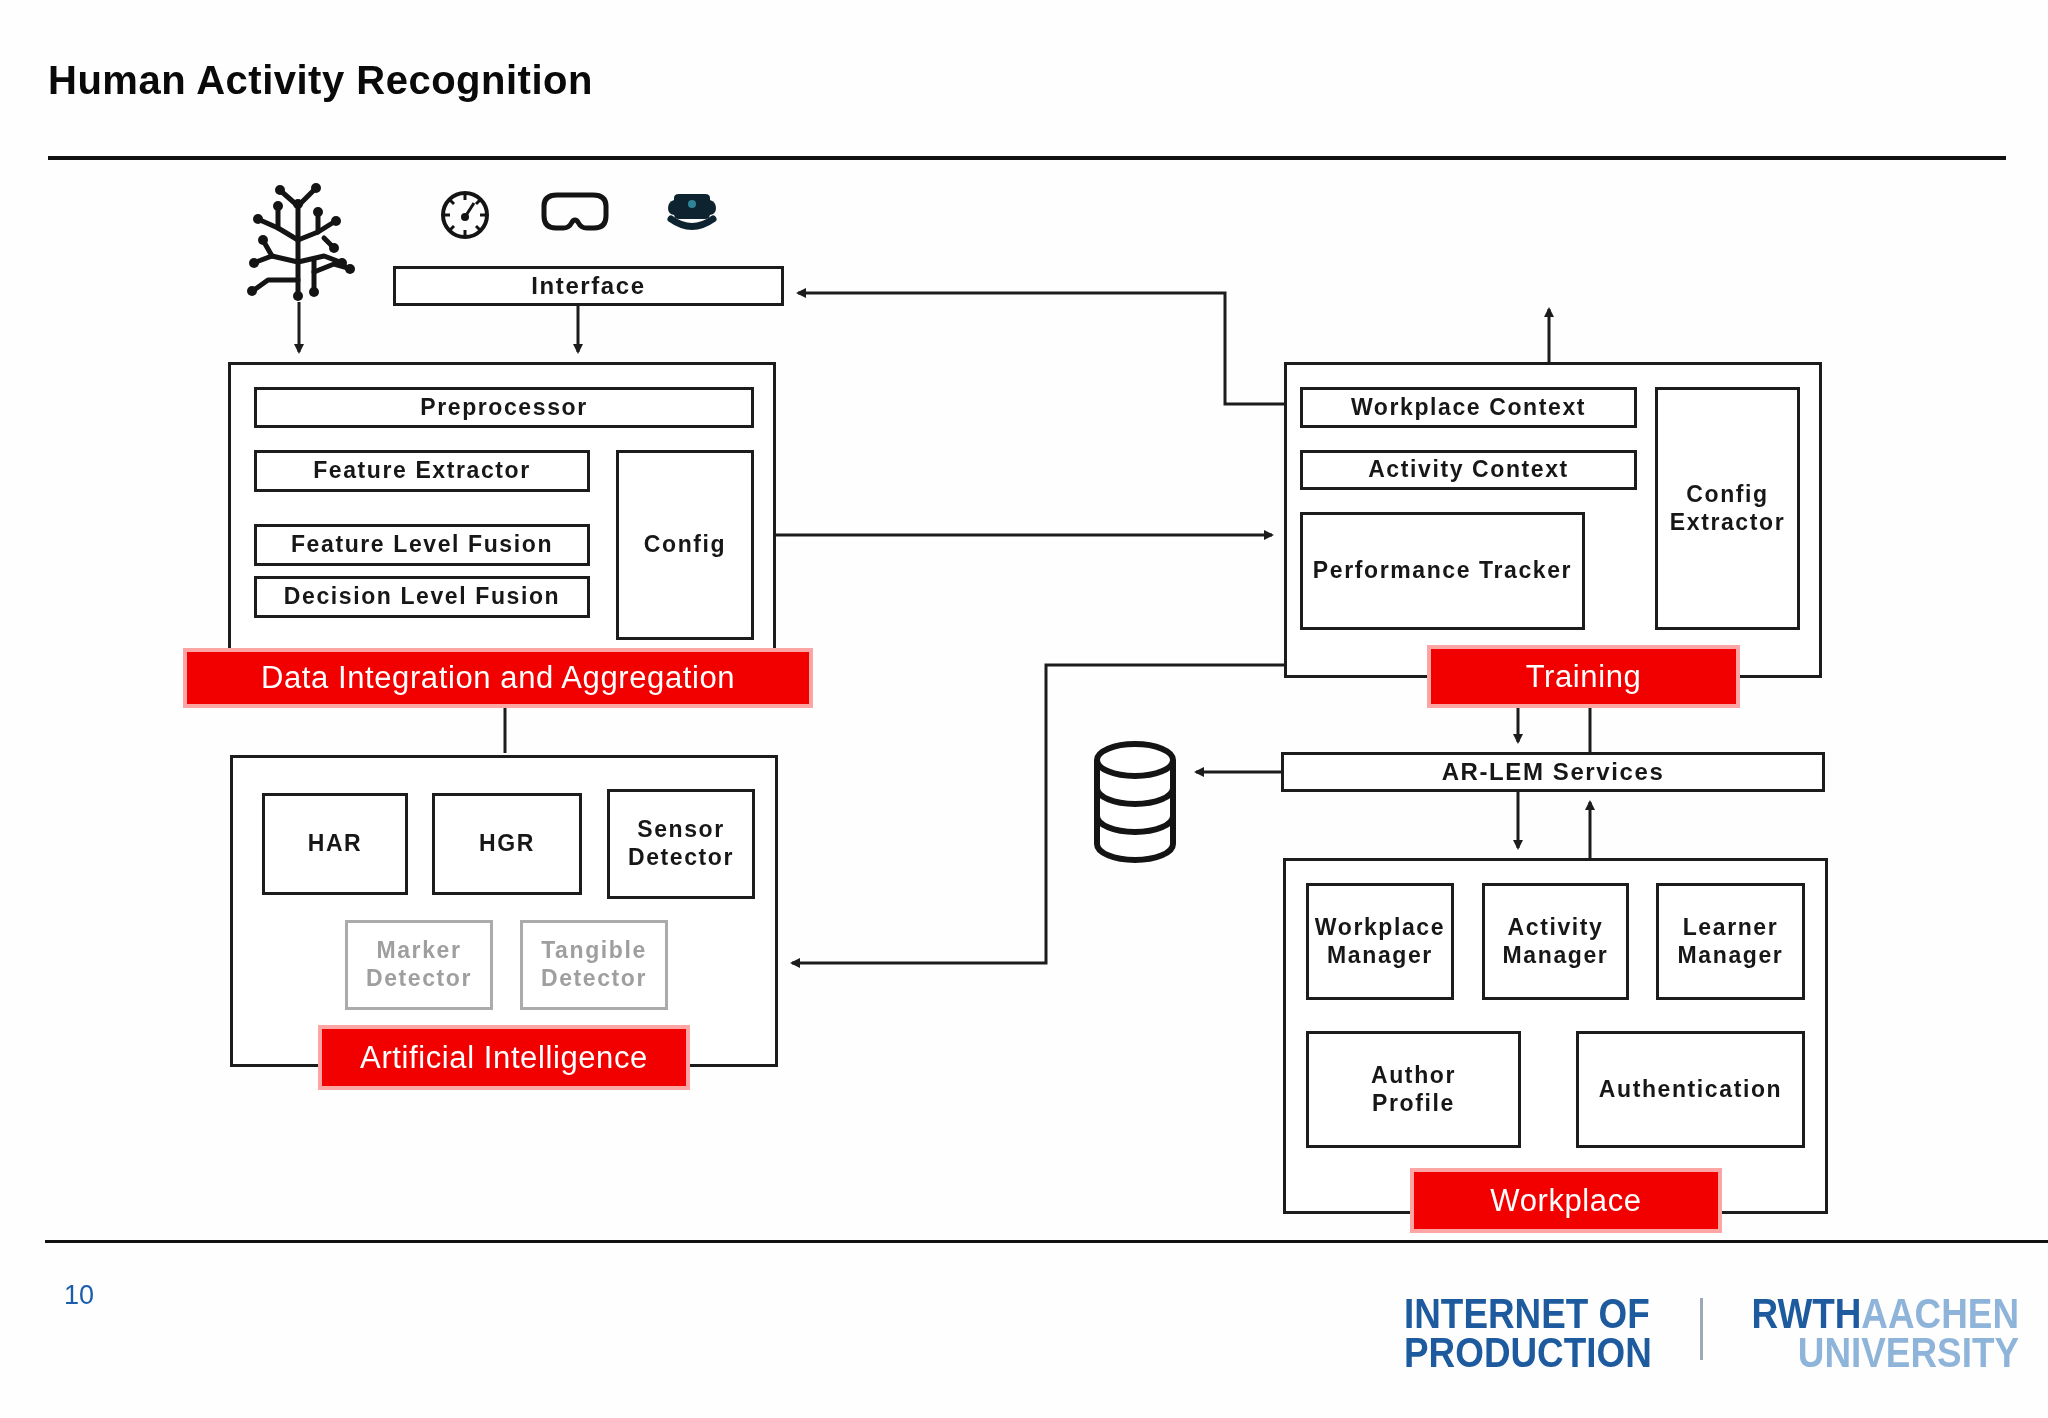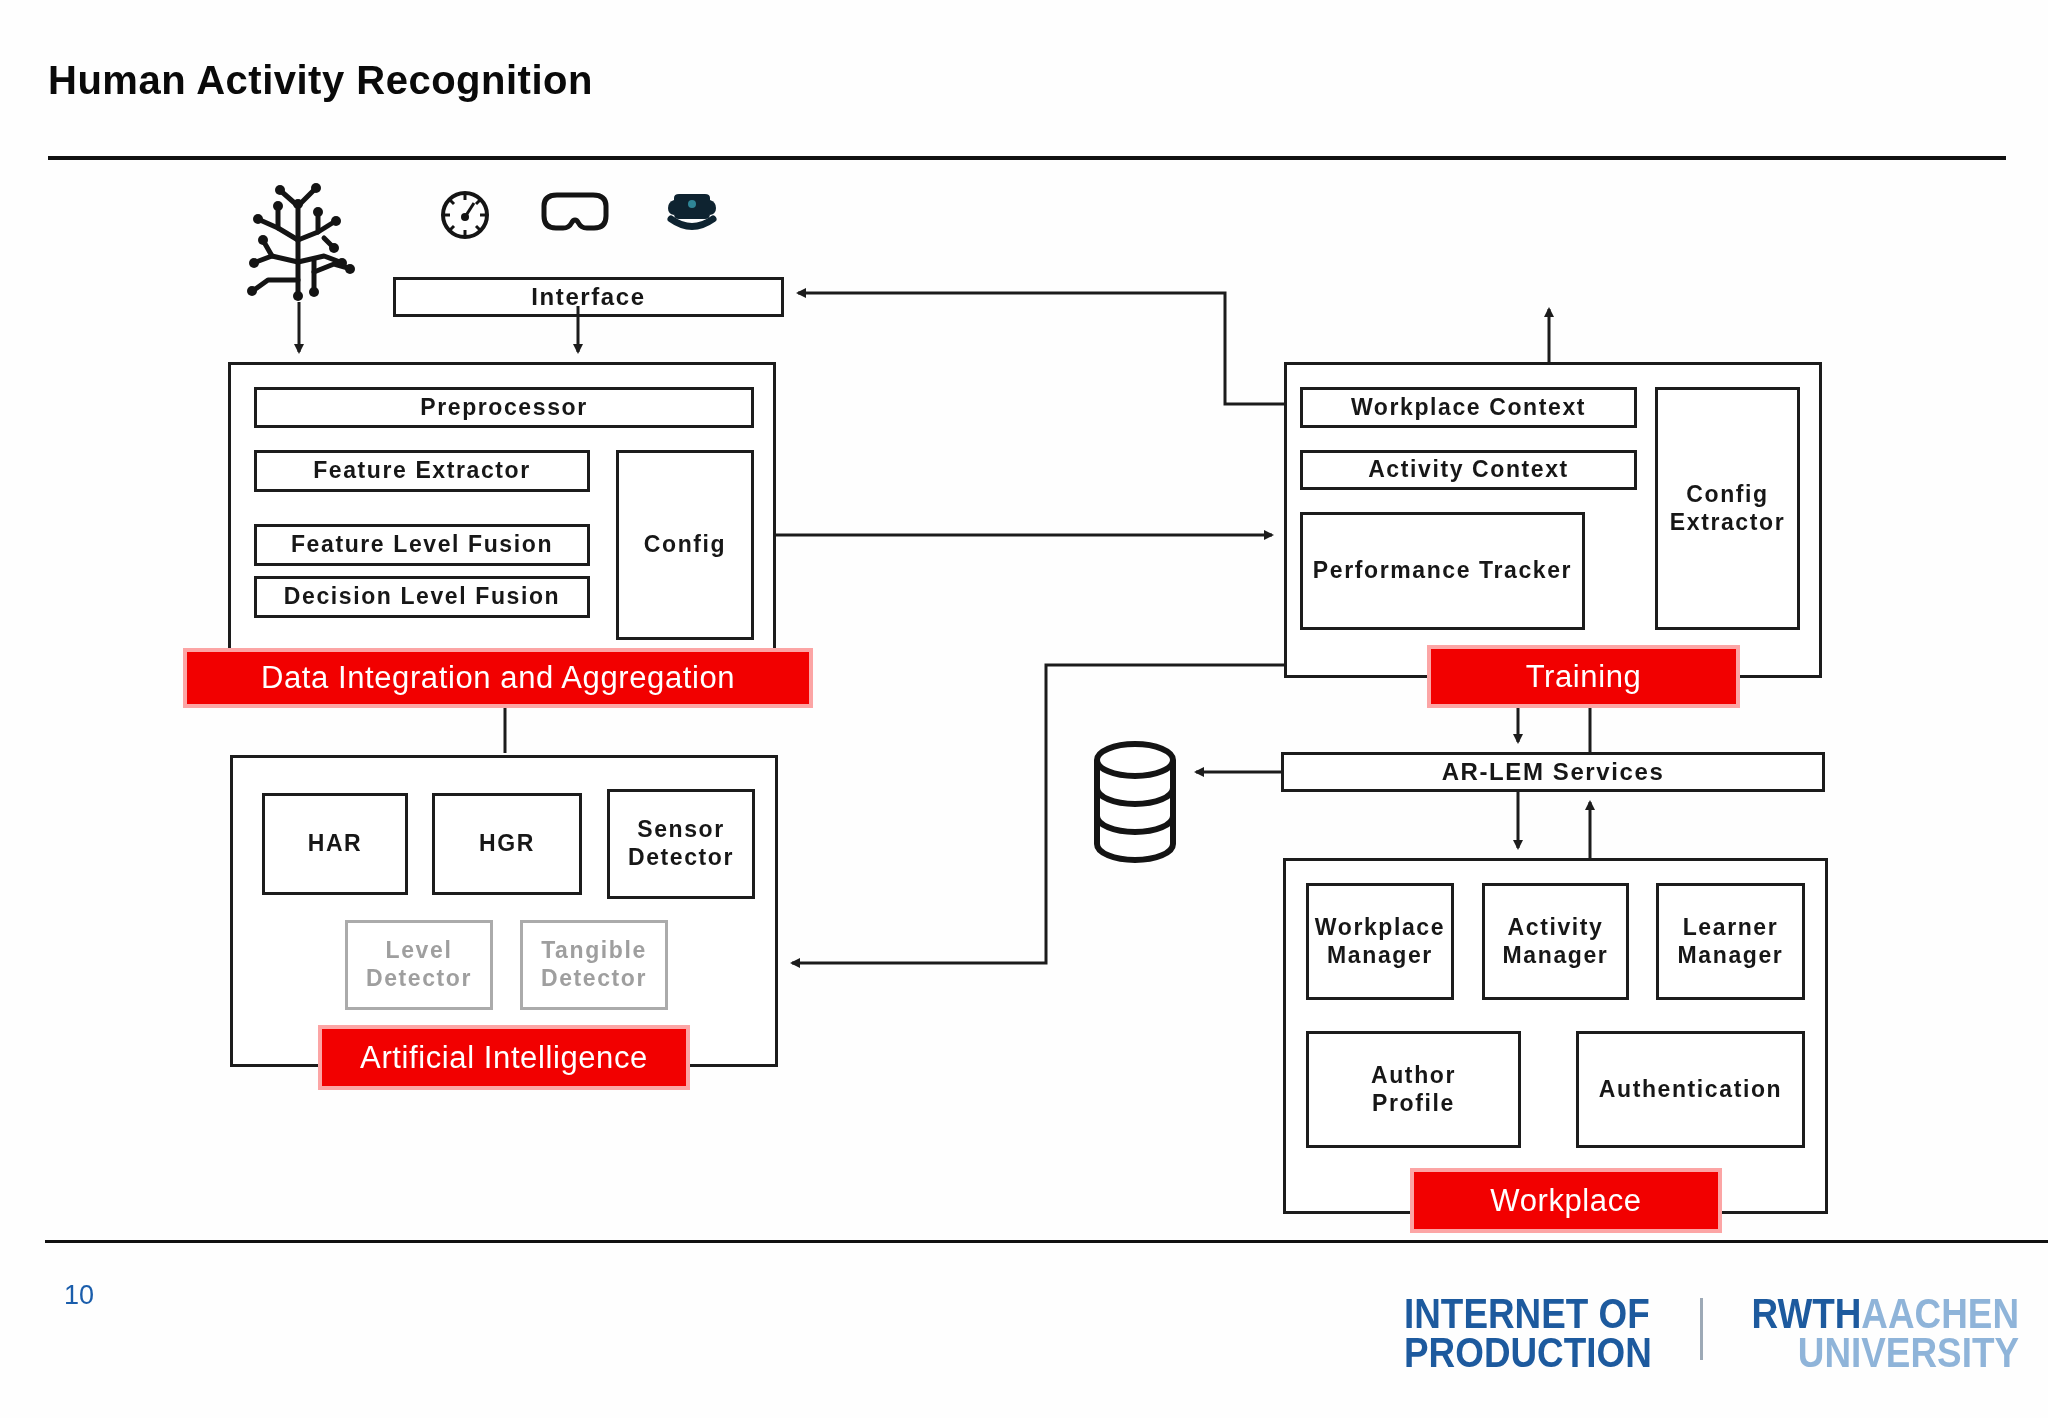--- a/index.html
+++ b/index.html
@@ -96,21 +96,21 @@
   </svg>
 
   <svg class="icon" style="left:664px;top:192px;" width="56" height="44" viewBox="0 0 56 44">
     <path d="M10,6 Q10,2 15,2 H41 Q46,2 46,6 V22 Q46,27 41,27 H15 Q10,27 10,22 Z" fill="#0e2330"></path>
     <path d="M10,8 Q4,10 4,16 Q4,22 10,23" fill="#0e2330"></path>
     <path d="M46,8 Q52,10 52,16 Q52,22 46,23" fill="#0e2330"></path>
     <path d="M7,27 Q28,42 49,27" fill="none" stroke="#0e2330" stroke-width="7" stroke-linecap="round"></path>
     <circle cx="28" cy="12" r="4" fill="#2f8596"></circle>
   </svg>
 
-  <div class="box wide" style="left:393px;top:266px;width:391px;height:40px;margin-top:11px;">
+  <div class="box wide" style="left:393px;top:266px;width:391px;height:40px;">
     <span>Interface</span>
   </div>
 
   <div class="groupbox" style="left:228px;top:362px;width:548px;height:340px;"></div>
   <div class="box" style="left:254px;top:387px;width:500px;height:41px;">
     <span>Preprocessor</span>
   </div>
   <div class="box" style="left:254px;top:450px;width:336px;height:42px;">
     <span>Feature Extractor</span>
   </div>
@@ -131,21 +131,21 @@
   <div class="box" style="left:262px;top:793px;width:146px;height:102px;">
     <span>HAR</span>
   </div>
   <div class="box" style="left:432px;top:793px;width:150px;height:102px;">
     <span>HGR</span>
   </div>
   <div class="box" style="left:607px;top:789px;width:148px;height:110px;padding:0 14px;">
     <span>Sensor Detector</span>
   </div>
   <div class="box gray" style="left:345px;top:920px;width:148px;height:90px;padding:0 16px;">
-    <span>Level Detector</span>
+    <span>Marker Detector</span>
   </div>
   <div class="box gray" style="left:520px;top:920px;width:148px;height:90px;padding:0 14px;">
     <span>Tangible Detector</span>
   </div>
   <div class="redlabel" style="left:318px;top:1025px;width:372px;height:65px;">
     <span>Artificial Intelligence</span>
   </div>
 
   <div class="groupbox" style="left:1284px;top:362px;width:538px;height:316px;"></div>
   <div class="box" style="left:1300px;top:387px;width:337px;height:41px;">

